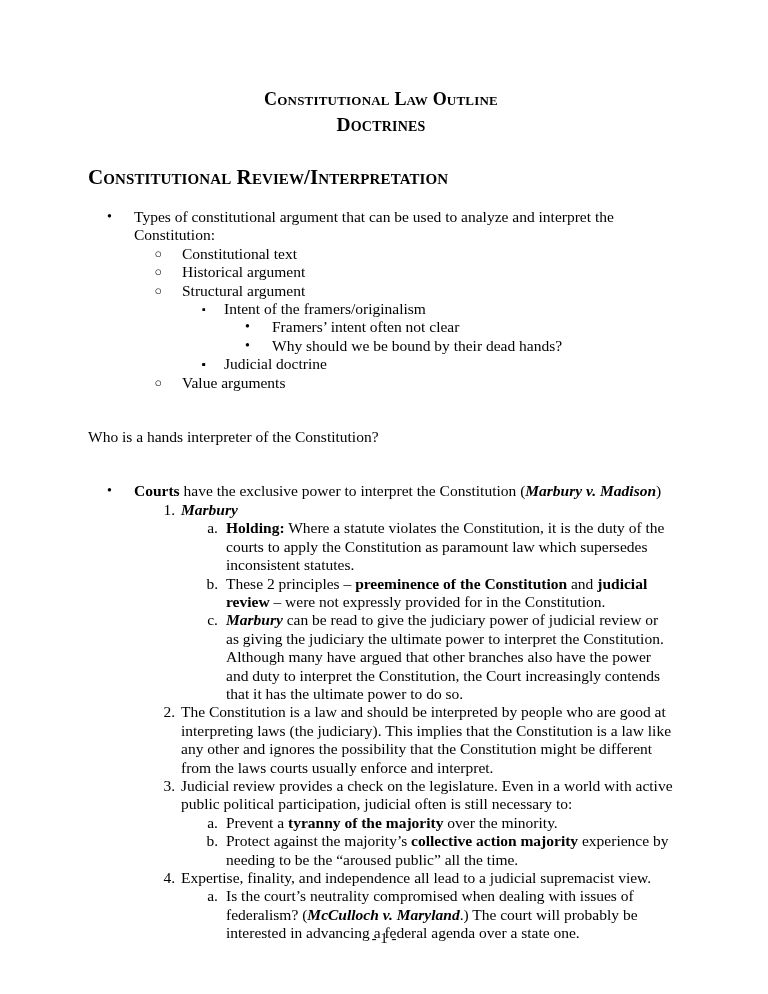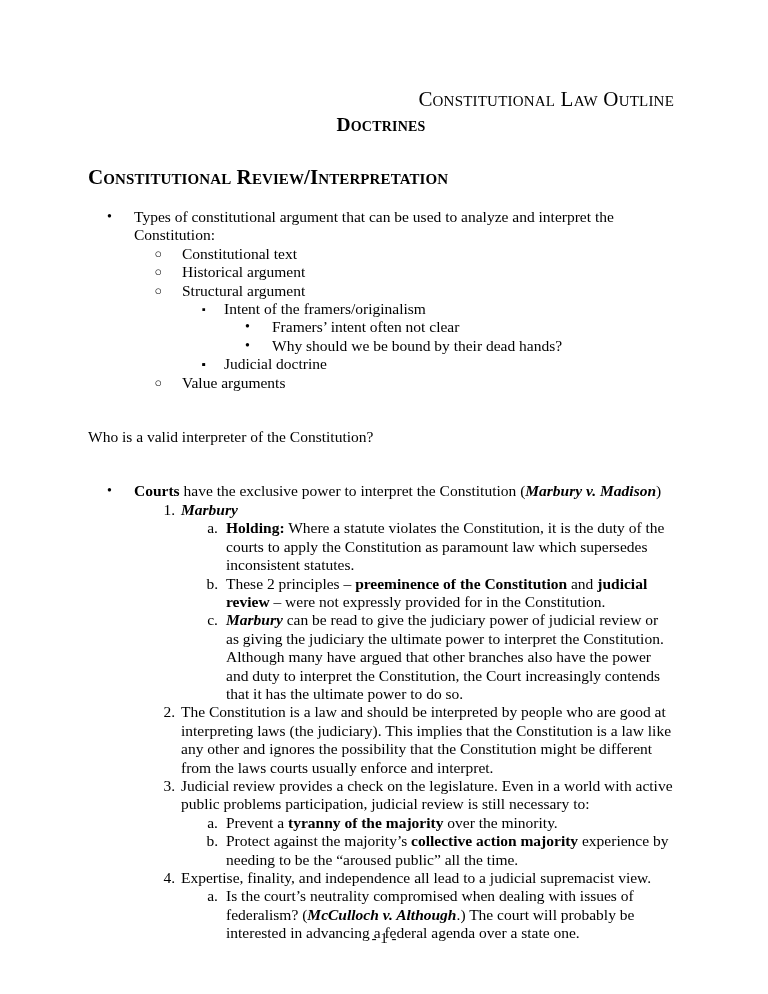--- a/index.html
+++ b/index.html
@@ -23,23 +23,23 @@
     padding: 0;
   }
   .content {
     position: absolute;
     left: 88px;
     top: 86px;
     width: 586px;
   }
   
   .doc-title {
-    text-align: right;
-    font-weight: normal;
-    font-size: 21px;
+    text-align: center;
+    font-weight: bold;
+    font-size: 18px;
     font-variant: small-caps;
     letter-spacing: 0.2px;
     line-height: 26px;
   }
   .doc-subtitle {
     text-align: center;
     font-weight: bold;
     font-size: 19.5px;
     font-variant: small-caps;
     letter-spacing: 0.2px;
@@ -165,21 +165,21 @@
     </div>
 
     <div class="row lvl2">
       <span class="marker">○</span>
       <span class="txt">Value arguments</span>
     </div>
 
     <div class="gap-lg"></div>
     <div class="gap-md"></div>
 
-    <div class="para">Who is a valid interpreter of the Constitution?</div>
+    <div class="para">Who is a hands interpreter of the Constitution?</div>
 
     <div class="gap-lg"></div>
     <div class="gap-md"></div>
 
     <div class="row lvl1">
       <span class="marker">•</span>
       <span class="txt"><b>Courts</b><span> have the exclusive power to interpret the Constitution (</span><span class="bi">Marbury v. Madison</span><span>)</span></span>
     </div>
 
     <div class="row num">
@@ -202,39 +202,39 @@
       <span class="txt"><span class="bi">Marbury</span><span> can be read to give the judiciary power of judicial review or as giving the judiciary the ultimate power to interpret the Constitution.  Although many have argued that other branches also have the power and duty to interpret the Constitution, the Court increasingly contends that it has the ultimate power to do so.</span></span>
     </div>
 
     <div class="row num">
       <span class="marker">2.</span>
       <span class="txt">The Constitution is a law and should be interpreted by people who are good at interpreting laws (the judiciary).  This implies that the Constitution is a law like any other and ignores the possibility that the Constitution might be different from the laws courts usually enforce and interpret.</span>
     </div>
 
     <div class="row num">
       <span class="marker">3.</span>
-      <span class="txt">Judicial review provides a check on the legislature.  Even in a world with active public problems participation, judicial review is still necessary to:</span>
+      <span class="txt">Judicial review provides a check on the legislature.  Even in a world with active public political participation, judicial often is still necessary to:</span>
     </div>
 
     <div class="row alpha">
       <span class="marker">a.</span>
       <span class="txt"><span>Prevent a </span><b>tyranny of the majority</b><span> over the minority.</span></span>
     </div>
 
     <div class="row alpha">
       <span class="marker">b.</span>
       <span class="txt"><span>Protect against the majority’s </span><b>collective action majority</b><span> experience by needing to be the “aroused public” all the time.</span></span>
     </div>
 
     <div class="row num">
       <span class="marker">4.</span>
       <span class="txt">Expertise, finality, and independence all lead to a judicial supremacist view.</span>
     </div>
 
     <div class="row alpha">
       <span class="marker">a.</span>
-      <span class="txt"><span>Is the court’s neutrality compromised when dealing with issues of federalism?  (</span><span class="bi">McCulloch v. Although</span><span>.)  The court will probably be interested in advancing a federal agenda over a state one.</span></span>
+      <span class="txt"><span>Is the court’s neutrality compromised when dealing with issues of federalism?  (</span><span class="bi">McCulloch v. Maryland</span><span>.)  The court will probably be interested in advancing a federal agenda over a state one.</span></span>
     </div>
 
   </div>
 
   <div class="footer">- 1 -</div>
 </div>
 
 </body></html>

